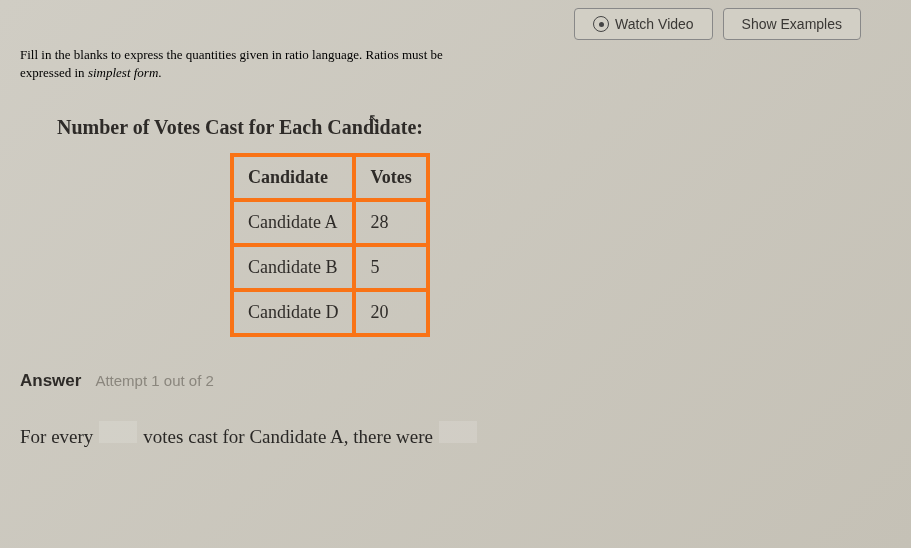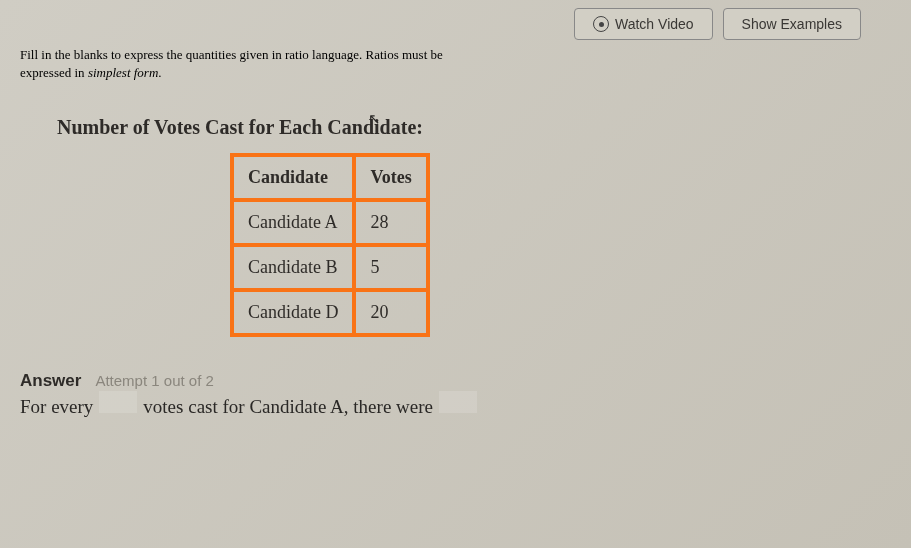--- a/index.html
+++ b/index.html
@@ -80,20 +80,21 @@
       font-size: 17px;
       color: #2e2b28;
     }
     .attempt {
       font-family: Arial, sans-serif;
       font-size: 15px;
       color: #8a867d;
       margin-left: 10px;
     }
     .fill-sentence {
+      margin-top: 30px;
       font-size: 19px;
       color: #2a2826;
       display: flex;
       align-items: baseline;
       flex-wrap: wrap;
       gap: 6px;
     }
     .blank {
       display: inline-block;
       width: 38px;

